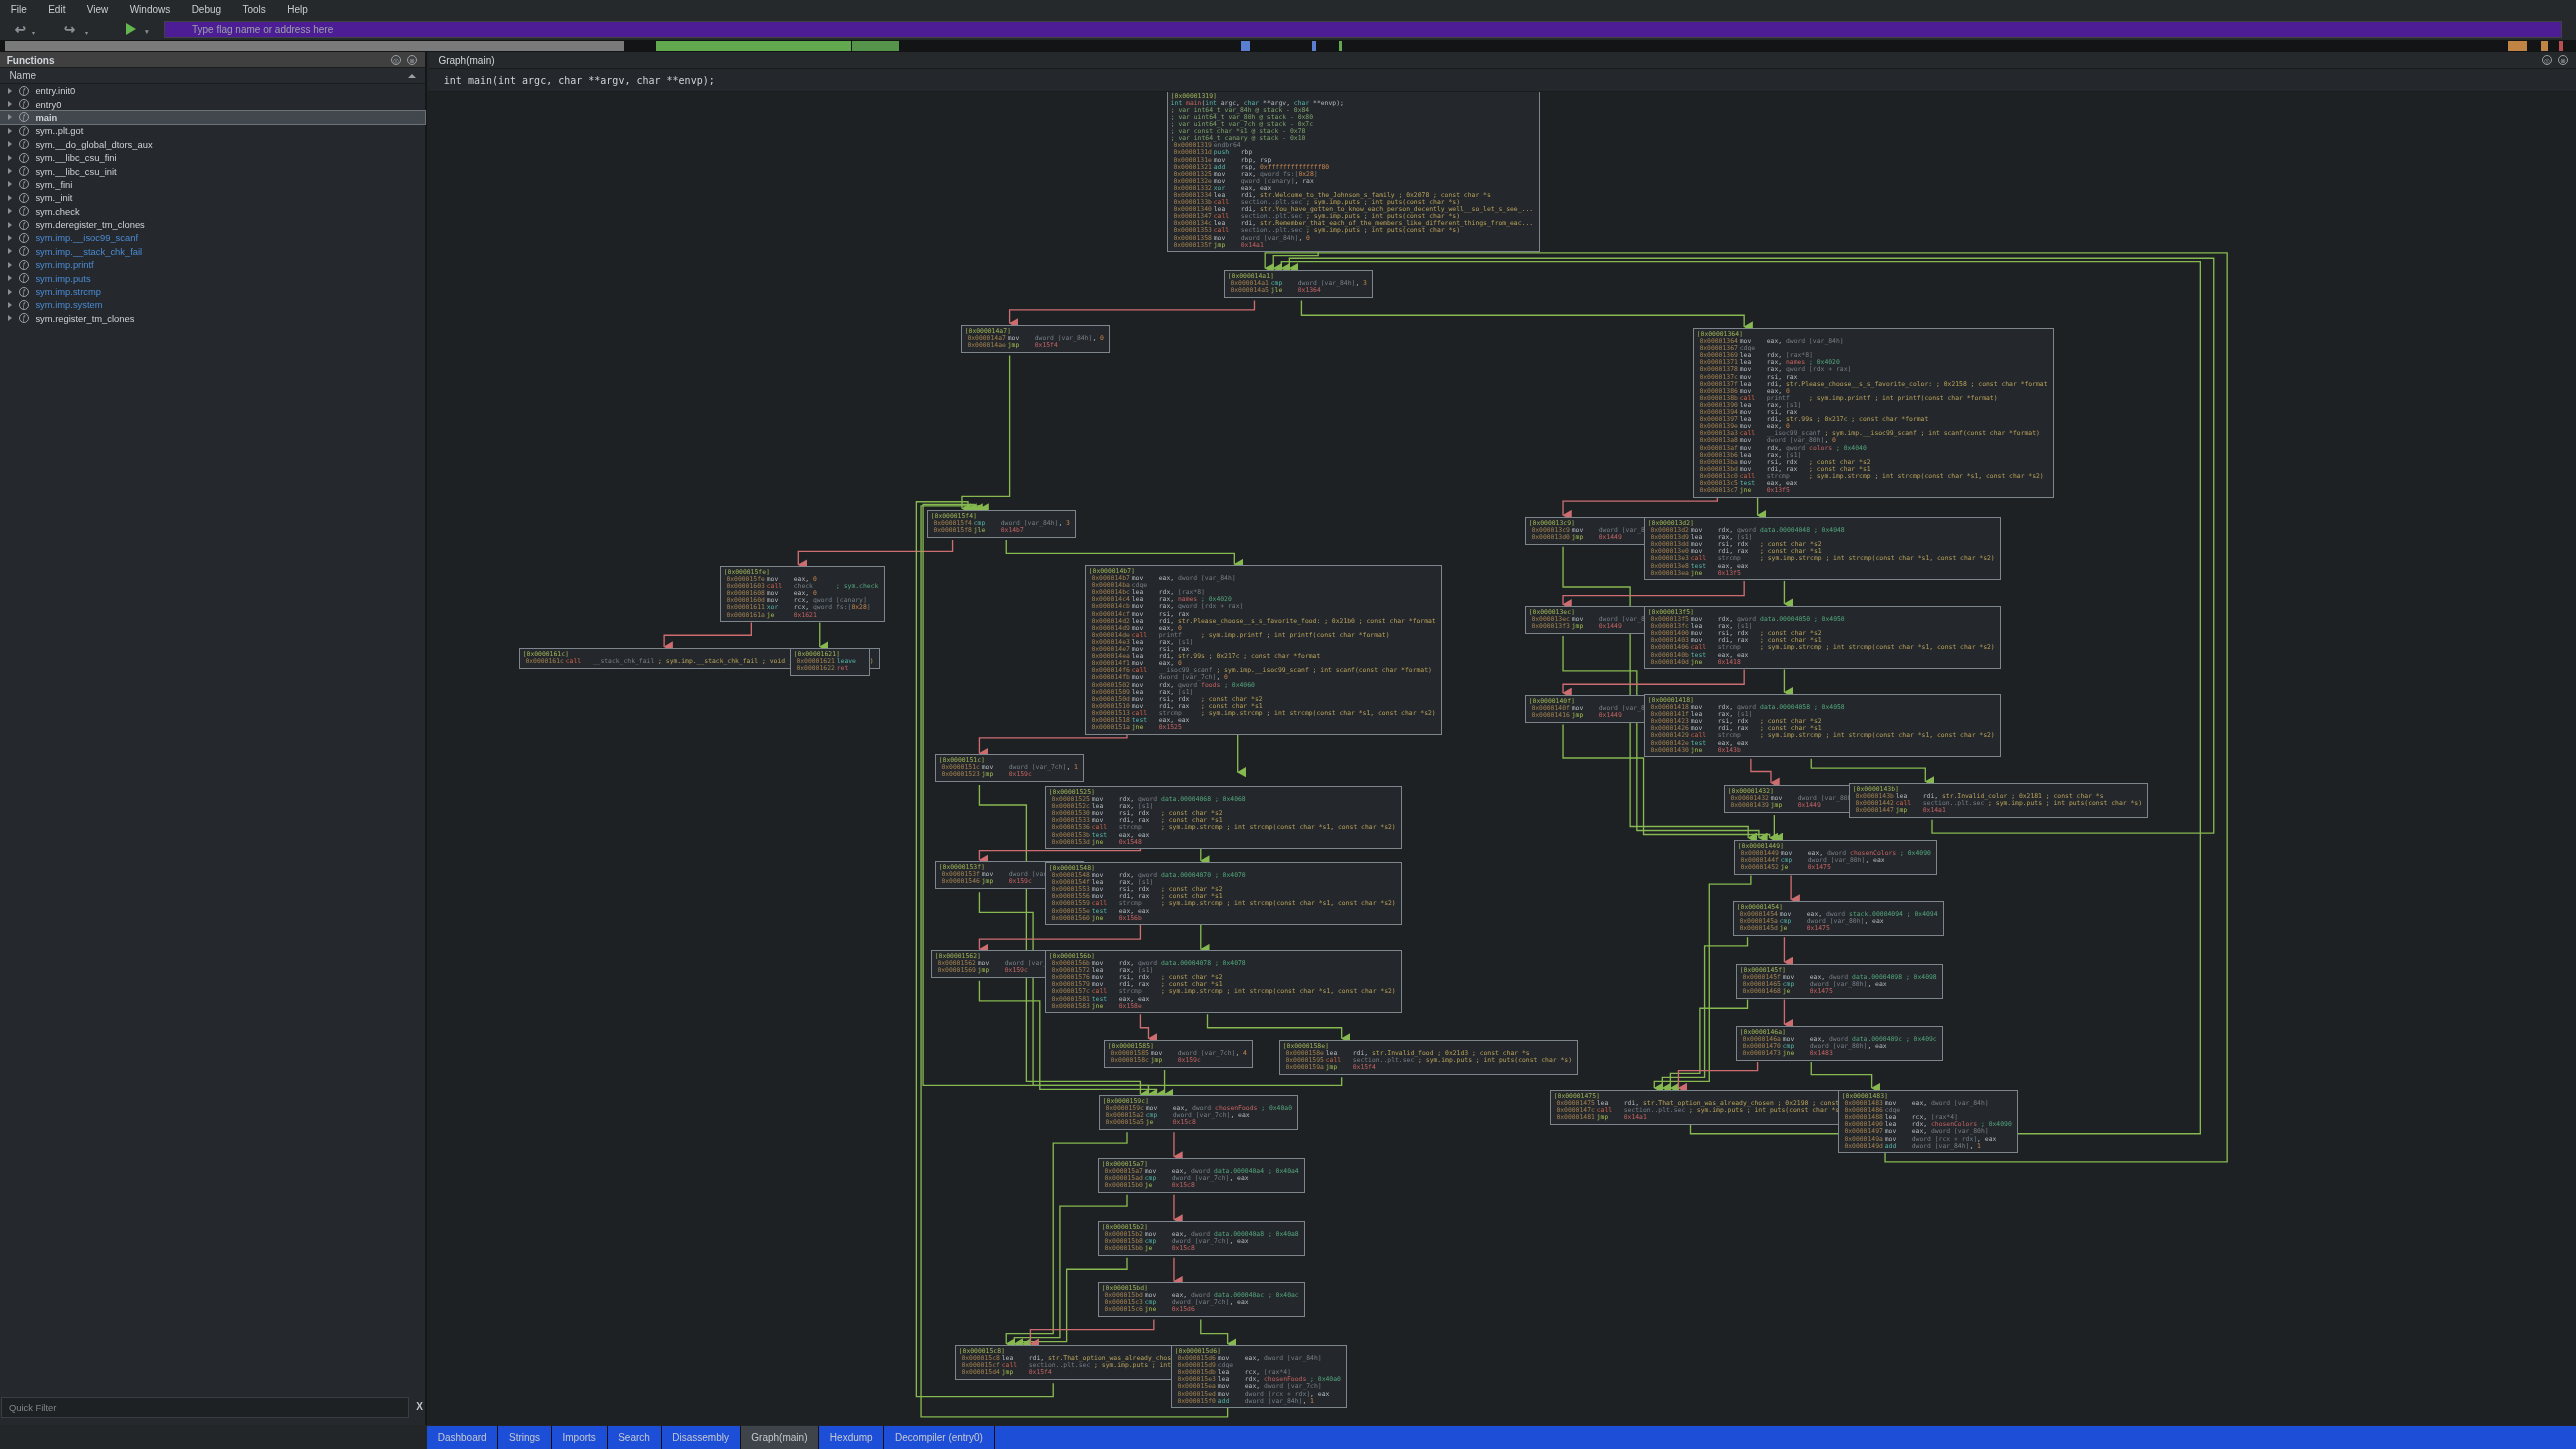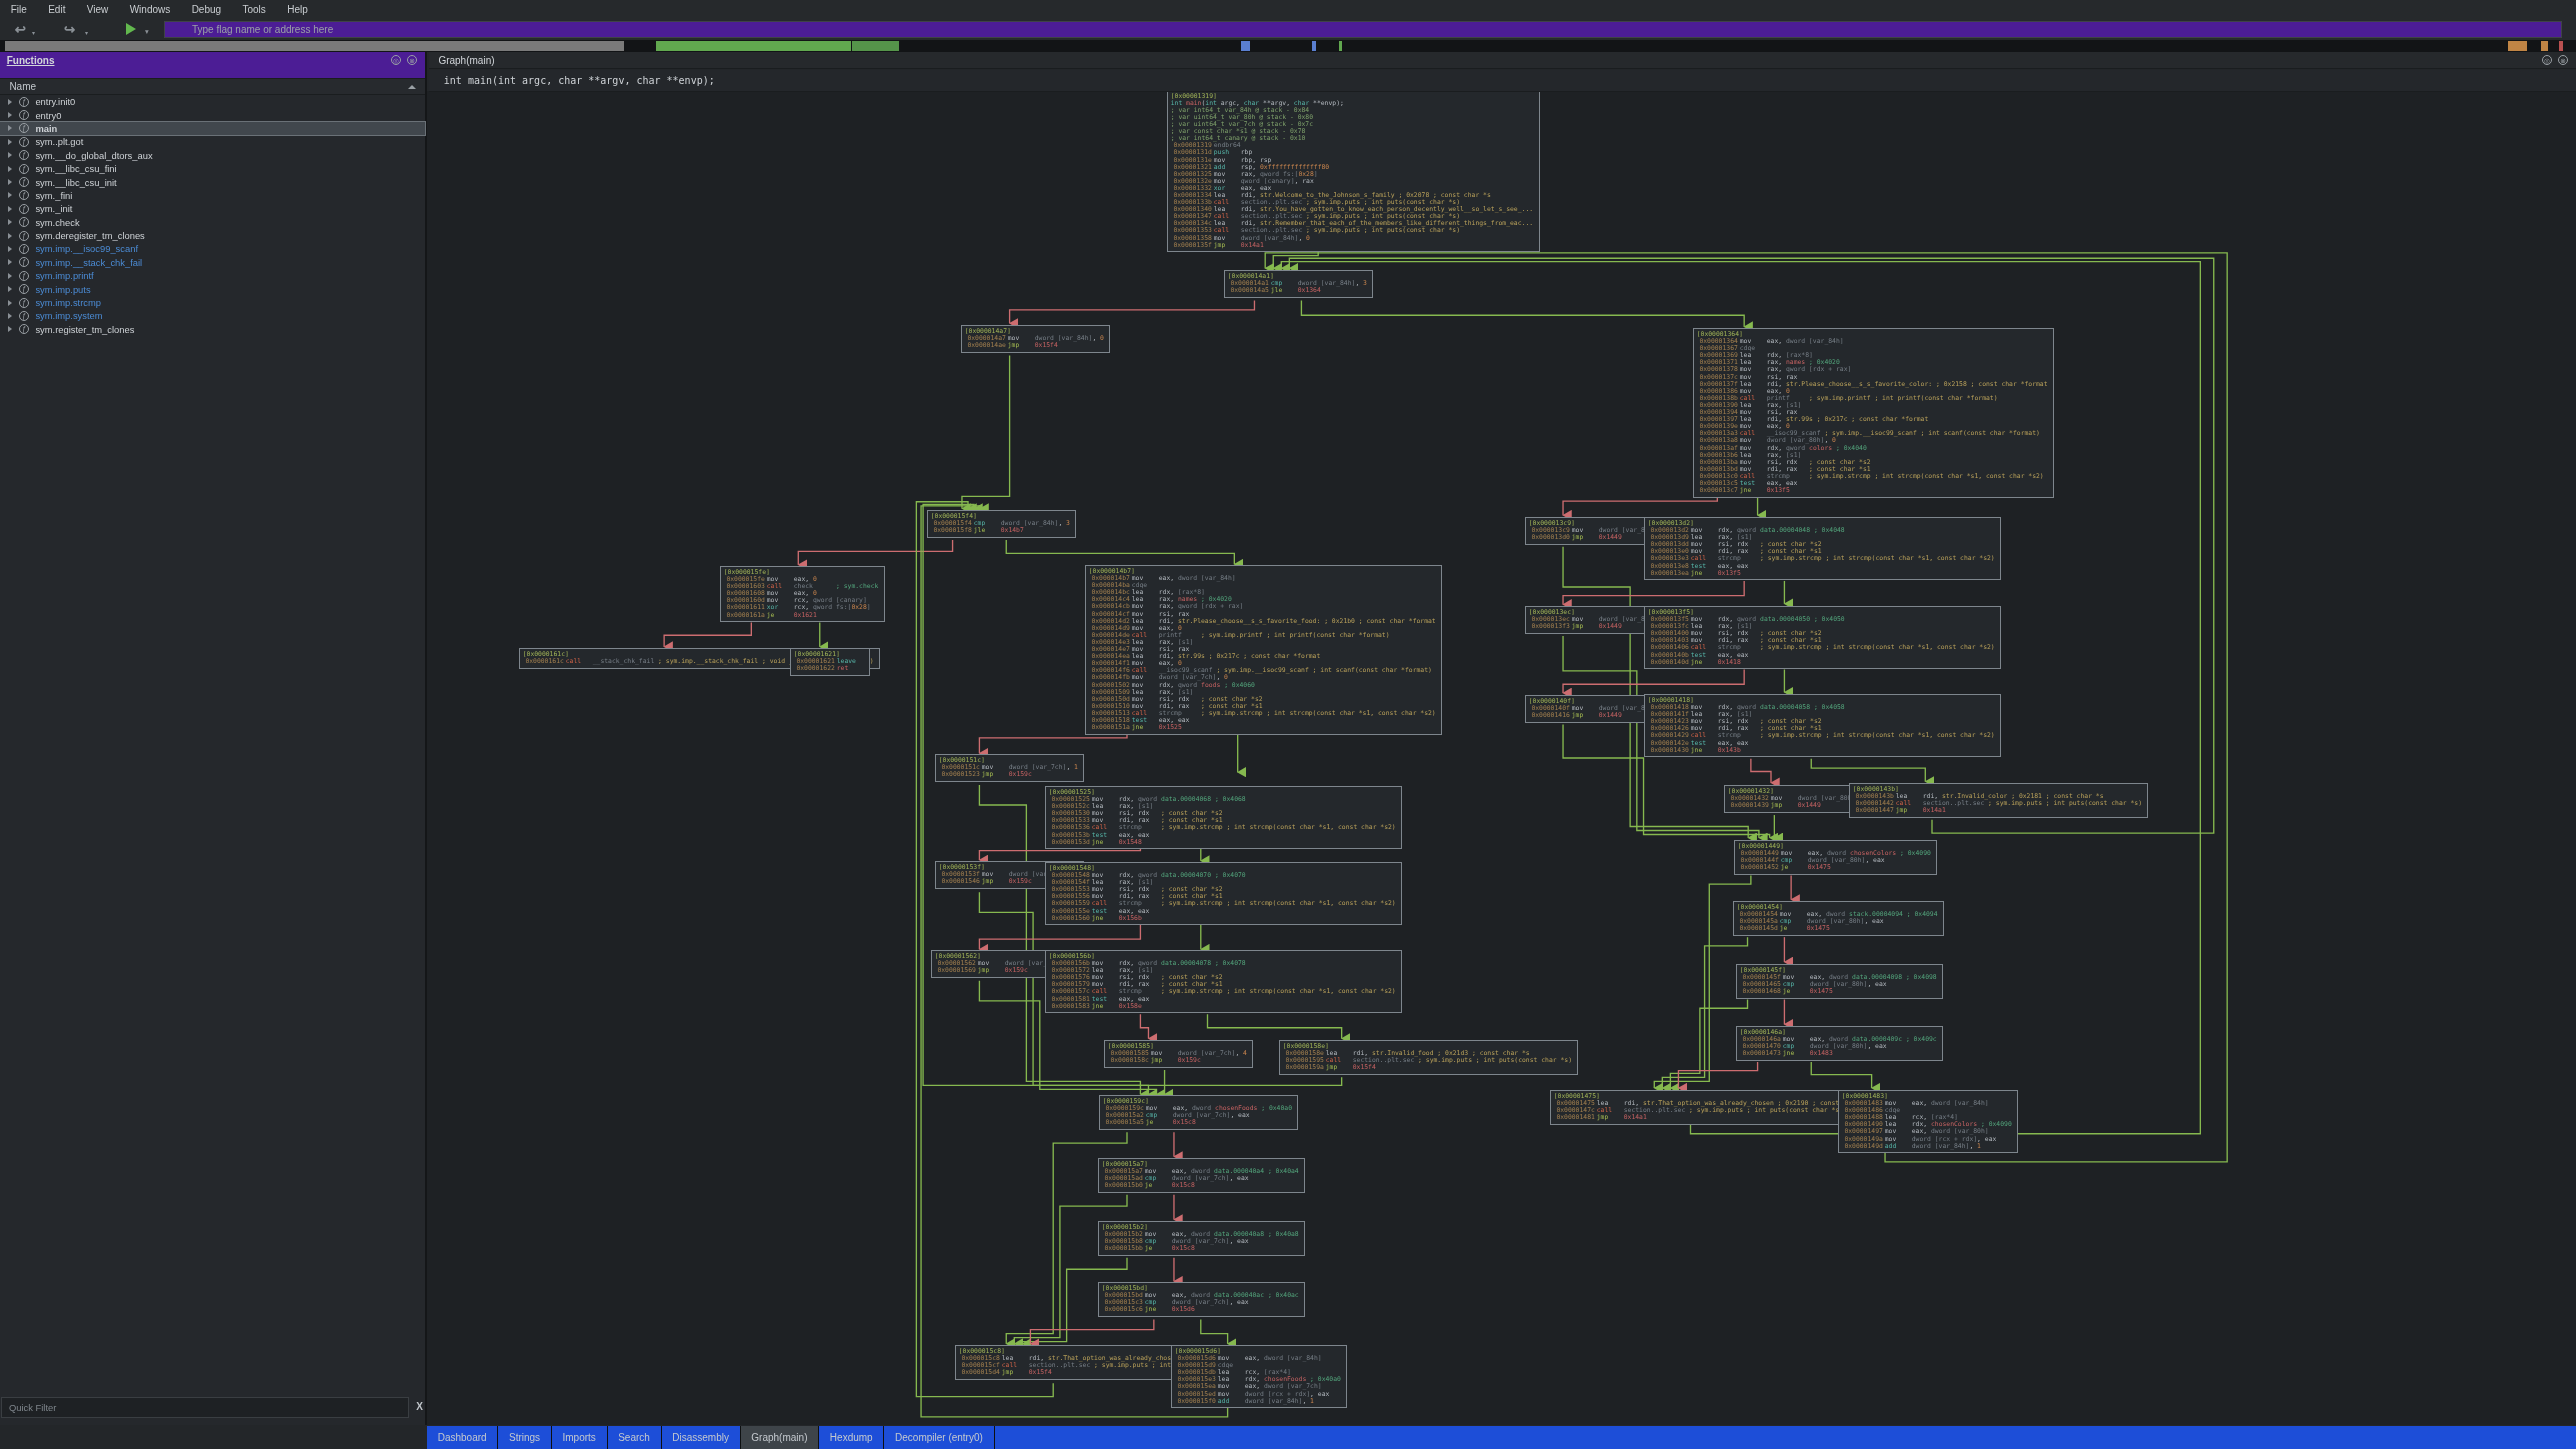--- a/index.html
+++ b/index.html
@@ -17,22 +17,22 @@
     border-left:10.7px solid #62b84e; border-top:6.7px solid transparent; border-bottom:6.7px solid transparent; }
   #play-caret { left:145px; top:6.7px; font-size:7.4px; }
   #omnibar { position:absolute; left:164px; top:1.3px; width:2398px; height:17px; background:#4c1d95;
     border:0.7px solid #3f4346; color:#9aa1a7; font-size:10px; padding-left:27px; }
   #omnibar::placeholder { color:#9aa1a7; }
   #navstrip { position:absolute; left:0; top:40px; width:2576px; height:12px; background:#121416; z-index:30; }
   .seg { position:absolute; top:0.7px; height:10.7px; }
   
   #left-panel { position:absolute; left:0; top:52px; width:427px; height:1373px; background:#25282c;
     z-index:20; border-right:2px solid #141618; }
-  #fn-header { height:27px; background:#4c1d95; color:#d2d6da; font-size:10px; font-weight:bold;
-    line-height:17.4px; padding-left:6.7px; position:relative; border-bottom:0.7px solid #1a1d1f;text-decoration:underline; }
+  #fn-header { height:16px; background:#404040; color:#d2d6da; font-size:10px; font-weight:bold;
+    line-height:17.4px; padding-left:6.7px; position:relative; border-bottom:0.7px solid #1a1d1f; }
   .hdr-icon { position:absolute; top:3.4px; width:10px; height:10px; border:1px solid #9aa0a5;
     border-radius:50%; color:#9aa0a5; font-size:6.7px; text-align:center; line-height:9.4px; font-weight:normal; }
   #fn-undock { right:24px; } #fn-close { right:8px; }
   #name-header { height:16px; background:#272a2e; color:#c2c7cc; font-size:10px; line-height:16px;
     padding-left:9.4px; border-bottom:0.7px solid #1a1d1f; position:relative; }
   #sort-tri { position:absolute; right:9.4px; top:6px; width:0; height:0;
     border-left:4px solid transparent; border-right:4px solid transparent; border-bottom:4.7px solid #9aa0a5; }
   .fn-row { height:13.4px; display:flex; align-items:center; font-size:9.4px; color:#ced2d6; position:relative; }
   .fn-row.selected { background:#41474d; outline:0.7px solid #6a7177; font-weight:bold; }
   .fn-row.import { color:#4b8bd4; }

